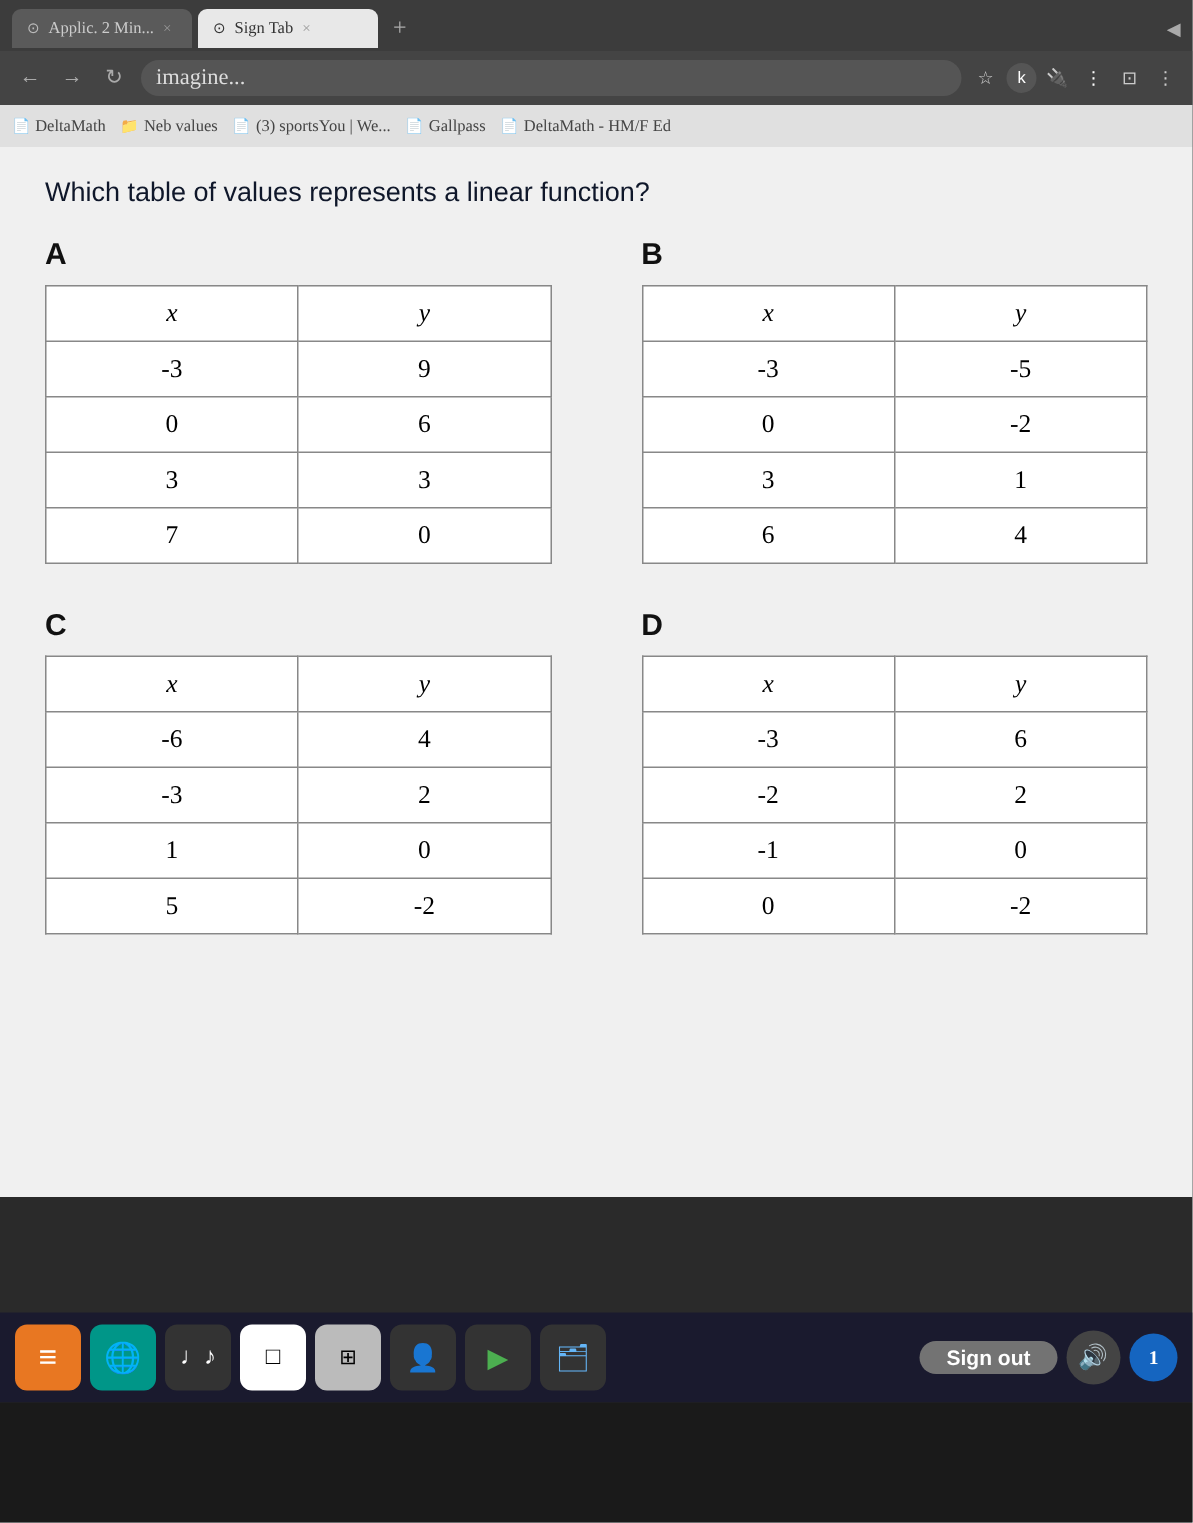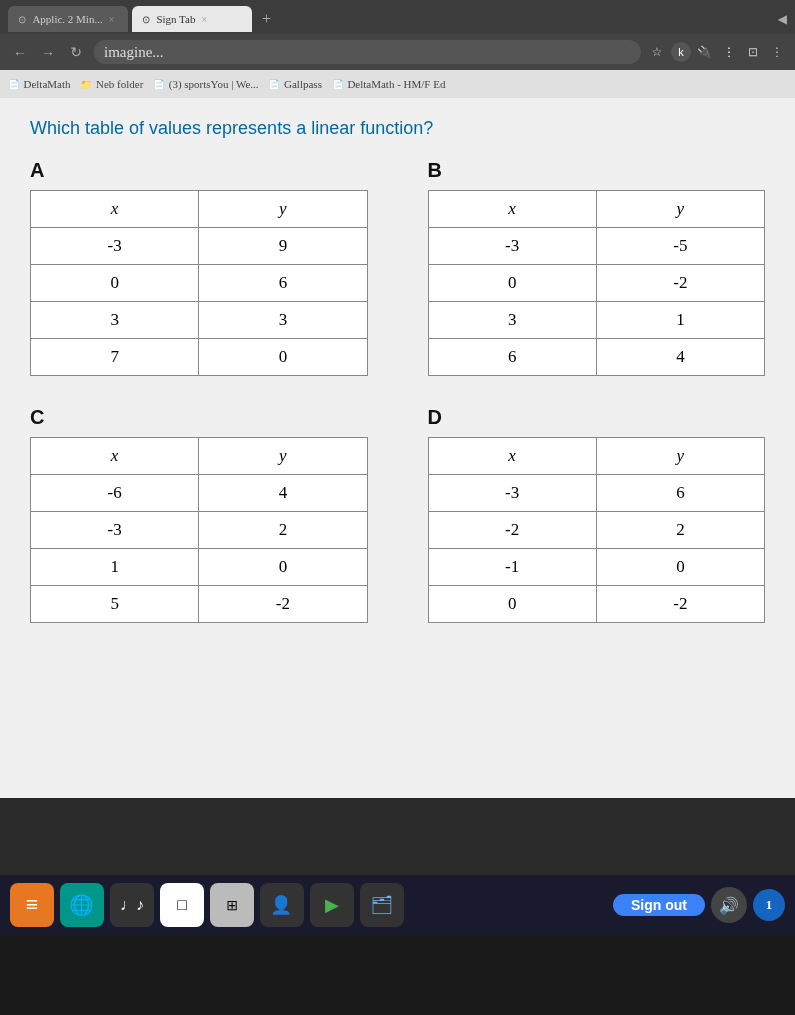--- a/index.html
+++ b/index.html
@@ -142,21 +142,21 @@
 
     
     .main-content {
       background: #f0f0f0;
       min-height: 700px;
       padding: 20px 30px;
     }
 
     .question {
       font-size: 18px;
-      color: #0369a1;
+      color: #0f172a;
       margin-bottom: 20px;
       font-family: Arial, sans-serif;
       font-weight: normal;
     }
 
     .tables-grid {
       display: grid;
       grid-template-columns: 1fr 1fr;
       gap: 30px 60px;
       margin-top: 10px;
@@ -222,21 +222,21 @@
 
     .taskbar-item.orange { background: #e87722; }
     .taskbar-item.teal { background: #009688; }
     .taskbar-item.dark { background: #333; }
     .taskbar-item.white-bg { background: #fff; }
     .taskbar-item.light-gray { background: #bbb; }
 
     .taskbar-spacer { flex: 1; }
 
     .sign-out-btn {
-      background: #3b82f6;
+      background: #737373;
       color: white;
       border: none;
       border-radius: 20px;
       padding: 3px 18px;
       font-size: 14px;
       font-weight: bold;
       cursor: pointer;
       font-family: Arial, sans-serif;
     }
 
@@ -314,21 +314,21 @@
   </div>
 </div>
 
 <div class="bookmarks-bar">
   <div class="bookmark-item">
     <span class="bookmark-icon">📄</span>
     <span>DeltaMath</span>
   </div>
   <div class="bookmark-item">
     <span class="bookmark-icon">📁</span>
-    <span>Neb folder</span>
+    <span>Neb values</span>
   </div>
   <div class="bookmark-item">
     <span class="bookmark-icon">📄</span>
     <span>(3) sportsYou | We...</span>
   </div>
   <div class="bookmark-item">
     <span class="bookmark-icon">📄</span>
     <span>Gallpass</span>
   </div>
   <div class="bookmark-item">

